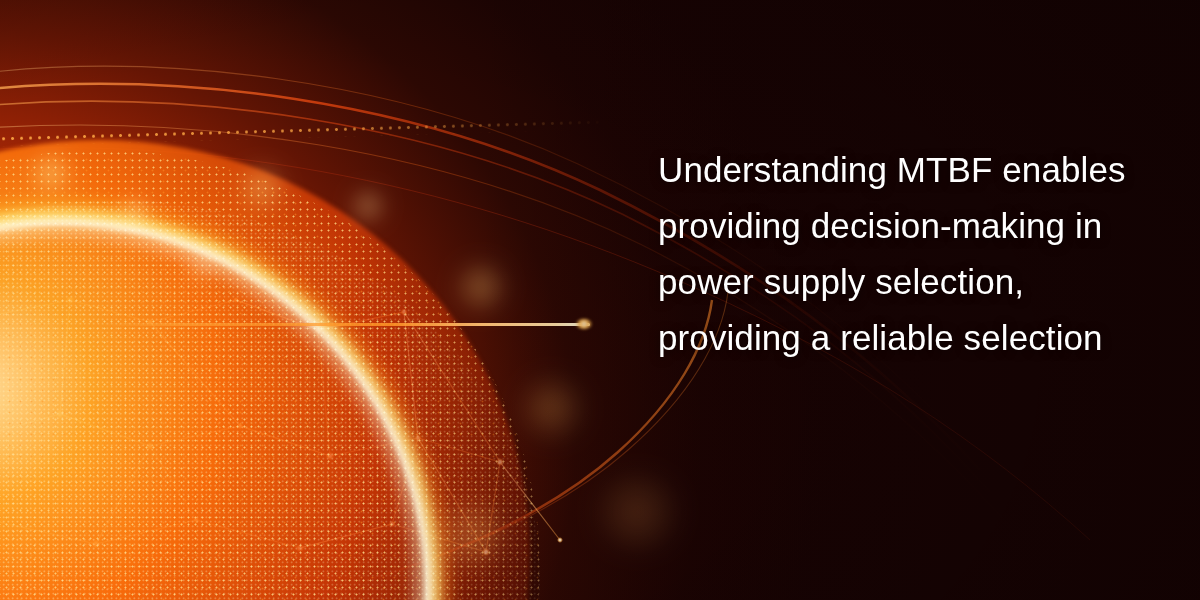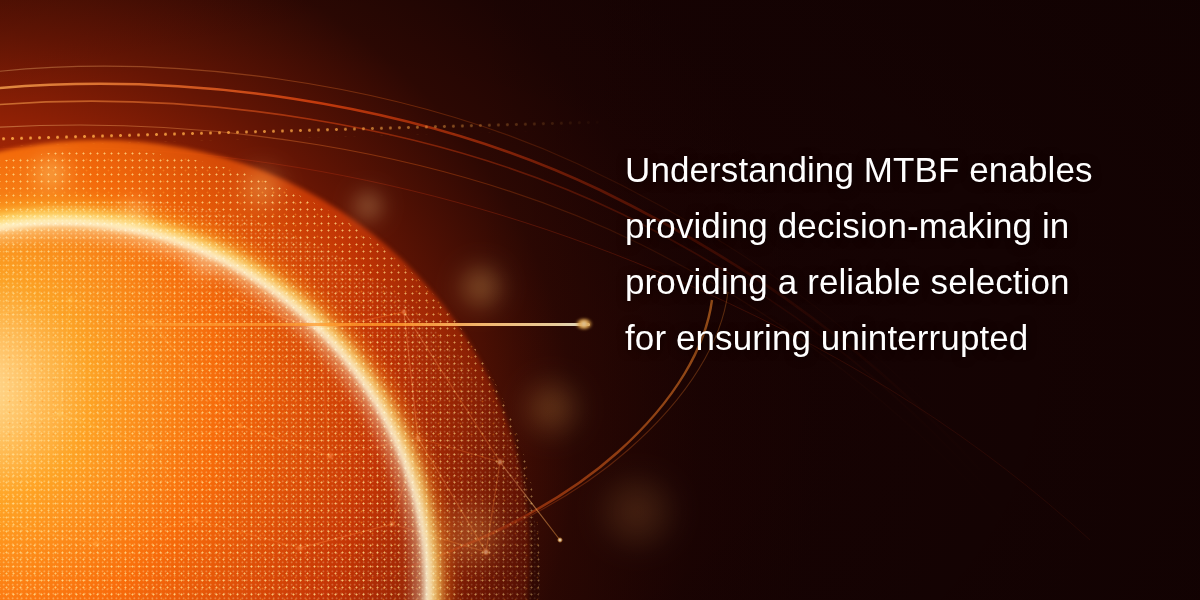--- a/index.html
+++ b/index.html
@@ -135,21 +135,21 @@
     left:625px; top:142px;
     width:520px;
     color:#ffffff;
     font-size:35px;
     line-height:56px;
     font-weight:400;
     letter-spacing:.1px;
     text-shadow:0 1px 10px rgba(0,0,0,.55);
     white-space:nowrap;
   }
-  .copy .line{ display:block; }
+  .copy .line{ display:block;margin-left:33px; }
 </style>
 </head>
 <body>
 
 <div class="banner">
 
   <div class="art">
 
     <div class="bg-base"></div>
 
@@ -248,17 +248,17 @@
 
     <div class="comet"></div>
     <div class="comet-head"></div>
 
     <div class="vignette"></div>
   </div>
 
   <div class="copy">
     <span class="line">Understanding MTBF enables</span>
     <span class="line">providing decision-making in</span>
+    <span class="line">power supply selection,</span>
     <span class="line">providing a reliable selection</span>
-    <span class="line">for ensuring uninterrupted</span>
   </div>
 
 </div>
 
 </body></html>

